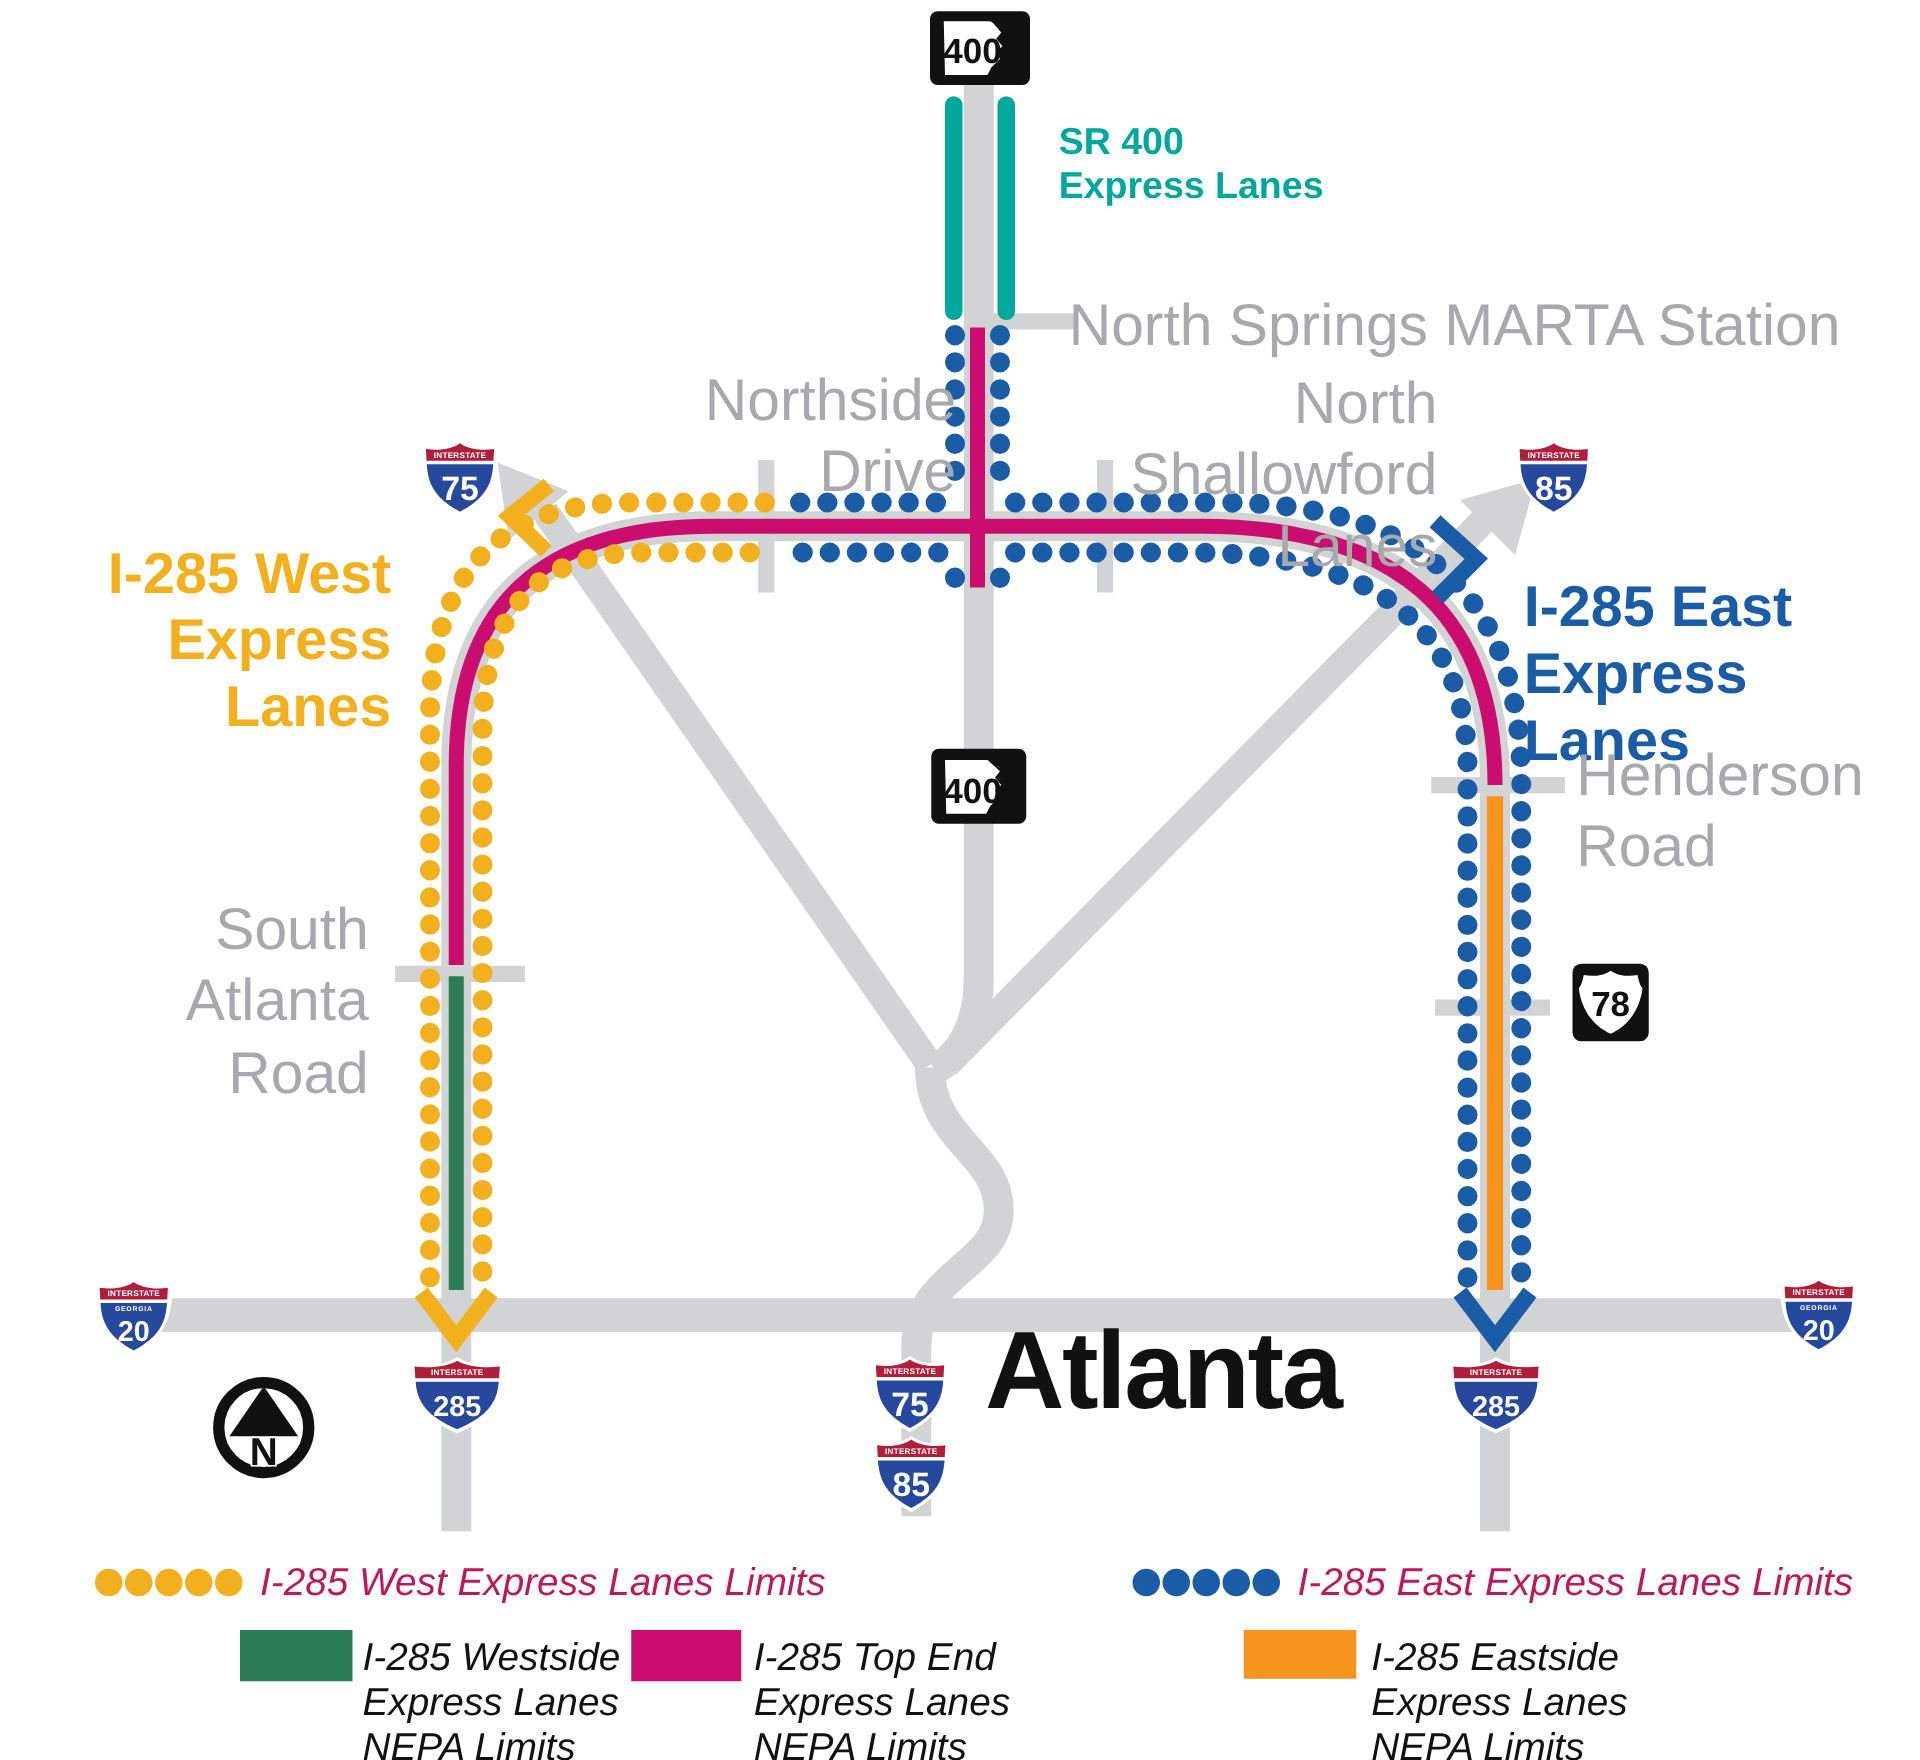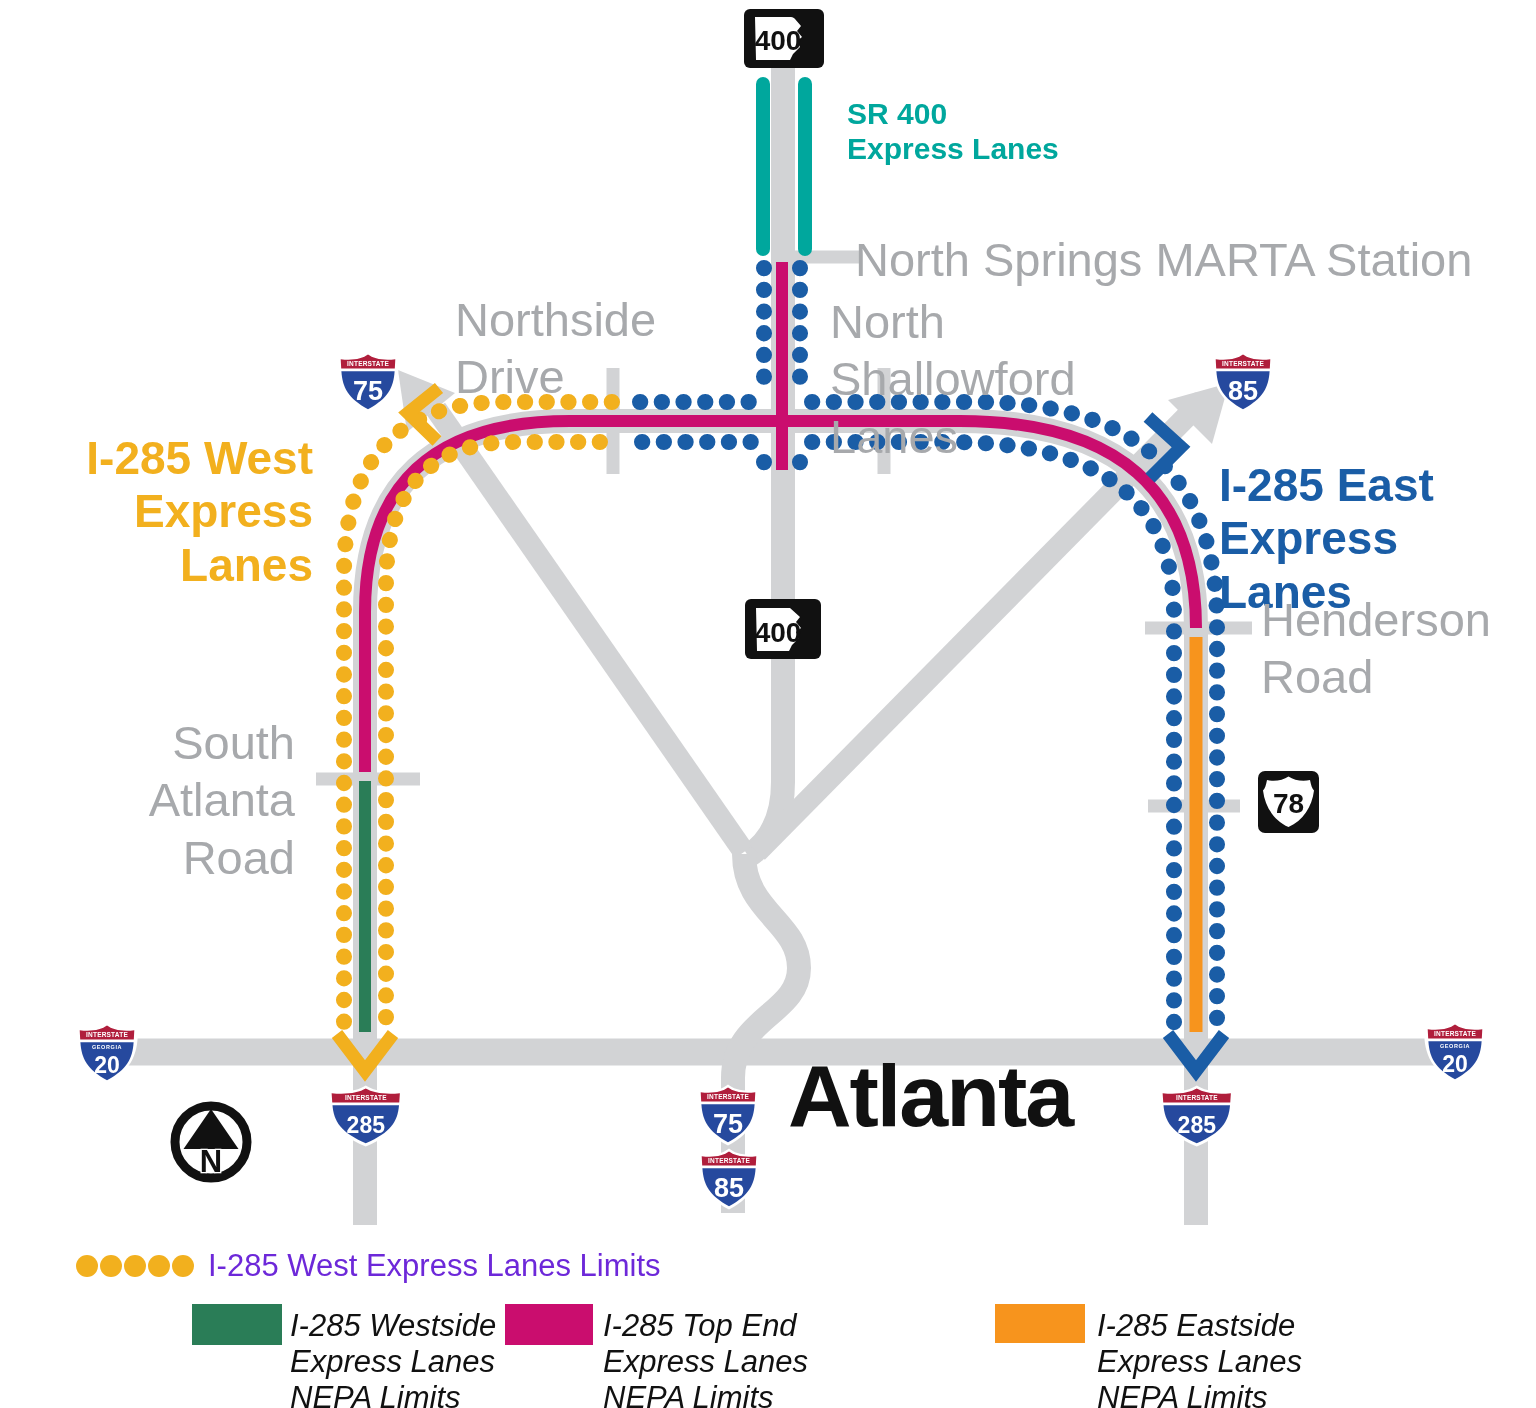--- a/index.html
+++ b/index.html
@@ -47,29 +47,29 @@
   .compass-n{fill:#111;font-weight:bold;font-size:31px;text-anchor:middle;
              stroke:#fff;stroke-width:2.5;paint-order:stroke}
 
   
   .lbl{position:absolute;white-space:pre-line}
   .lbl-gray{color:var(--label-gray);font-size:47px;line-height:1.22}
   .lbl-teal{color:var(--teal);font-weight:bold;font-size:30px;line-height:1.16}
   .lbl-yellow{color:var(--yellow);font-weight:bold;font-size:46px;line-height:1.16;text-align:right}
   .lbl-blue{color:var(--blue);font-weight:bold;font-size:46px;line-height:1.16}
   .lbl-city{color:#111;font-weight:bold;font-size:88px;line-height:1;letter-spacing:-2px}
-  .ctr{text-align:left}
+  .ctr{text-align:right}
   .rgt{text-align:right}
 
   
   .leg-row{position:absolute;display:flex;align-items:center;gap:2px}
   .leg-dot{width:22px;height:22px;border-radius:50%}
   .leg-dot.y{background:var(--yellow)}
   .leg-dot.b{background:var(--blue)}
-  .leg-text{font-size:31px;color:#6d28d9;margin-left:12px;white-space:nowrap}
+  .leg-text{font-style:italic;font-size:31px;color:#be185d;margin-left:12px;white-space:nowrap}
   .swatch{position:absolute;width:90px;height:41px}
   .sw-green{background:var(--green)}
   .sw-pink{background:var(--pink)}
   .sw-orange{background:var(--orange)}
   .nepa-text{position:absolute;font-style:italic;font-size:31px;line-height:36px;
              color:#111;white-space:pre-line}
 </style>
 </head>
 <body>
 
@@ -236,20 +236,28 @@
   <div class="lbl lbl-city" style="left:788px;top:1052px">Atlanta</div>
 
   <div class="leg-row" style="left:76px;top:1248px">
     <span class="leg-dot y"></span>
     <span class="leg-dot y"></span>
     <span class="leg-dot y"></span>
     <span class="leg-dot y"></span>
     <span class="leg-dot y"></span>
     <span class="leg-text">I-285 West Express Lanes Limits</span>
   </div>
+  <div class="leg-row" style="left:906px;top:1248px">
+    <span class="leg-dot b"></span>
+    <span class="leg-dot b"></span>
+    <span class="leg-dot b"></span>
+    <span class="leg-dot b"></span>
+    <span class="leg-dot b"></span>
+    <span class="leg-text">I-285 East Express Lanes Limits</span>
+  </div>
 
   <div class="swatch sw-green" style="left:192px;top:1304px"></div>
   <div class="nepa-text" style="left:290px;top:1308px">I-285 Westside
 Express Lanes
 NEPA Limits</div>
 
   <div class="swatch sw-pink" style="left:505px;top:1304px;width:88px"></div>
   <div class="nepa-text" style="left:603px;top:1308px">I-285 Top End
 Express Lanes
 NEPA Limits</div>

